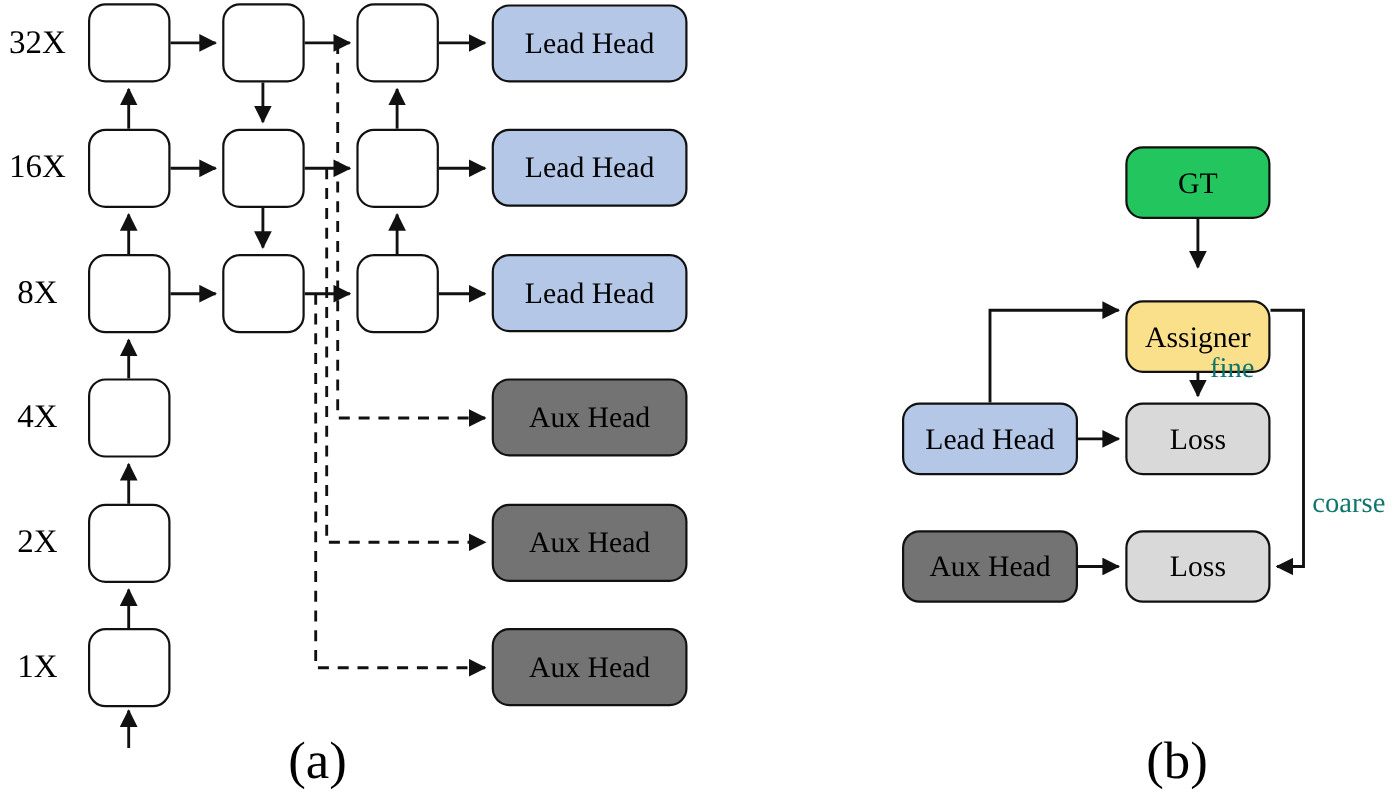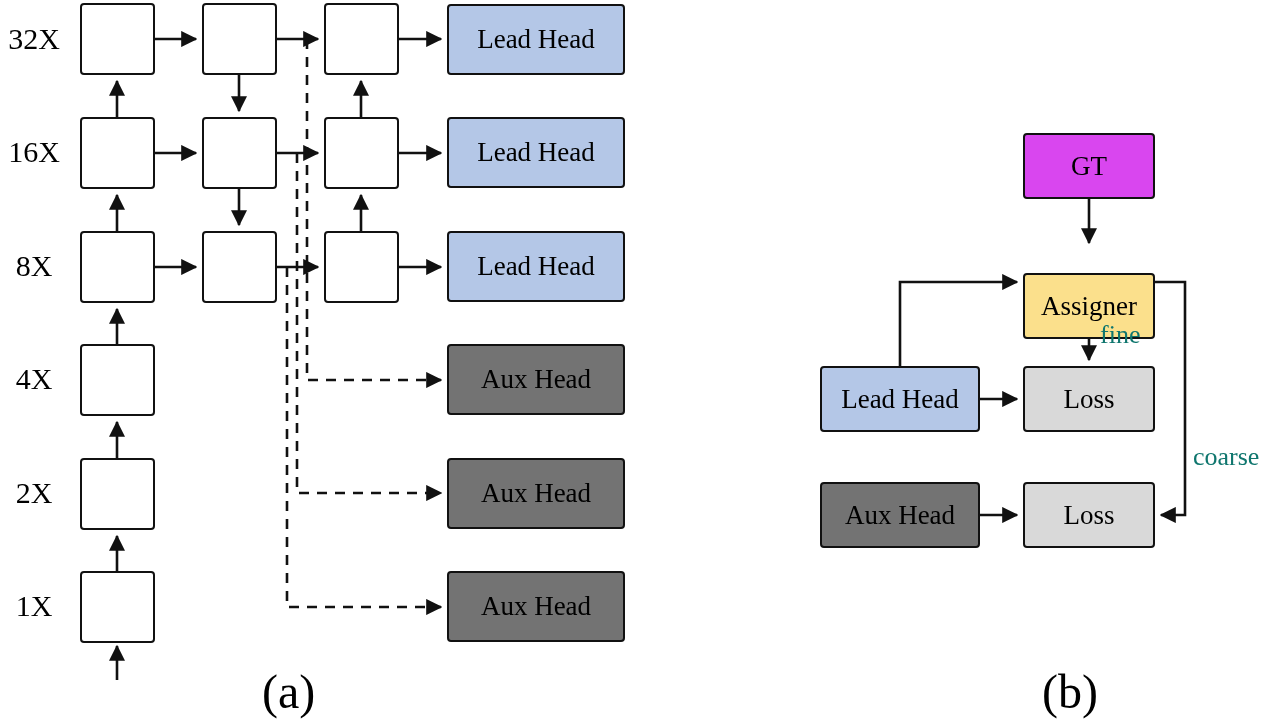--- a/index.html
+++ b/index.html
@@ -20,35 +20,35 @@
     position: absolute;
     left: 0;
     top: 0;
     width: 1267px;
     height: 723px;
   }
   .node {
     position: absolute;
     box-sizing: border-box;
     border: 2.2px solid #111111;
-    border-radius: 4px;
+    border-radius: 16px;
     display: flex;
     align-items: center;
     justify-content: center;
     background: #ffffff;
     font-family: "Liberation Serif", "DejaVu Serif", serif;
     font-size: 27px;
     line-height: 1;
     color: #000000;
     user-select: none;
   }
   .backbone { background: #ffffff; }
   .lead     { background: #b4c7e7; }
   .aux      { background: #737373; }
-  .gt       { background: #d946ef; }
+  .gt       { background: #22c55e; }
   .assigner { background: #fbe08c; }
   .loss     { background: #d9d9d9; }
 
   .scale-label {
     position: absolute;
     font-family: "Liberation Serif", "DejaVu Serif", serif;
     font-size: 30px;
     line-height: 1;
     color: #000000;
     text-align: center;

